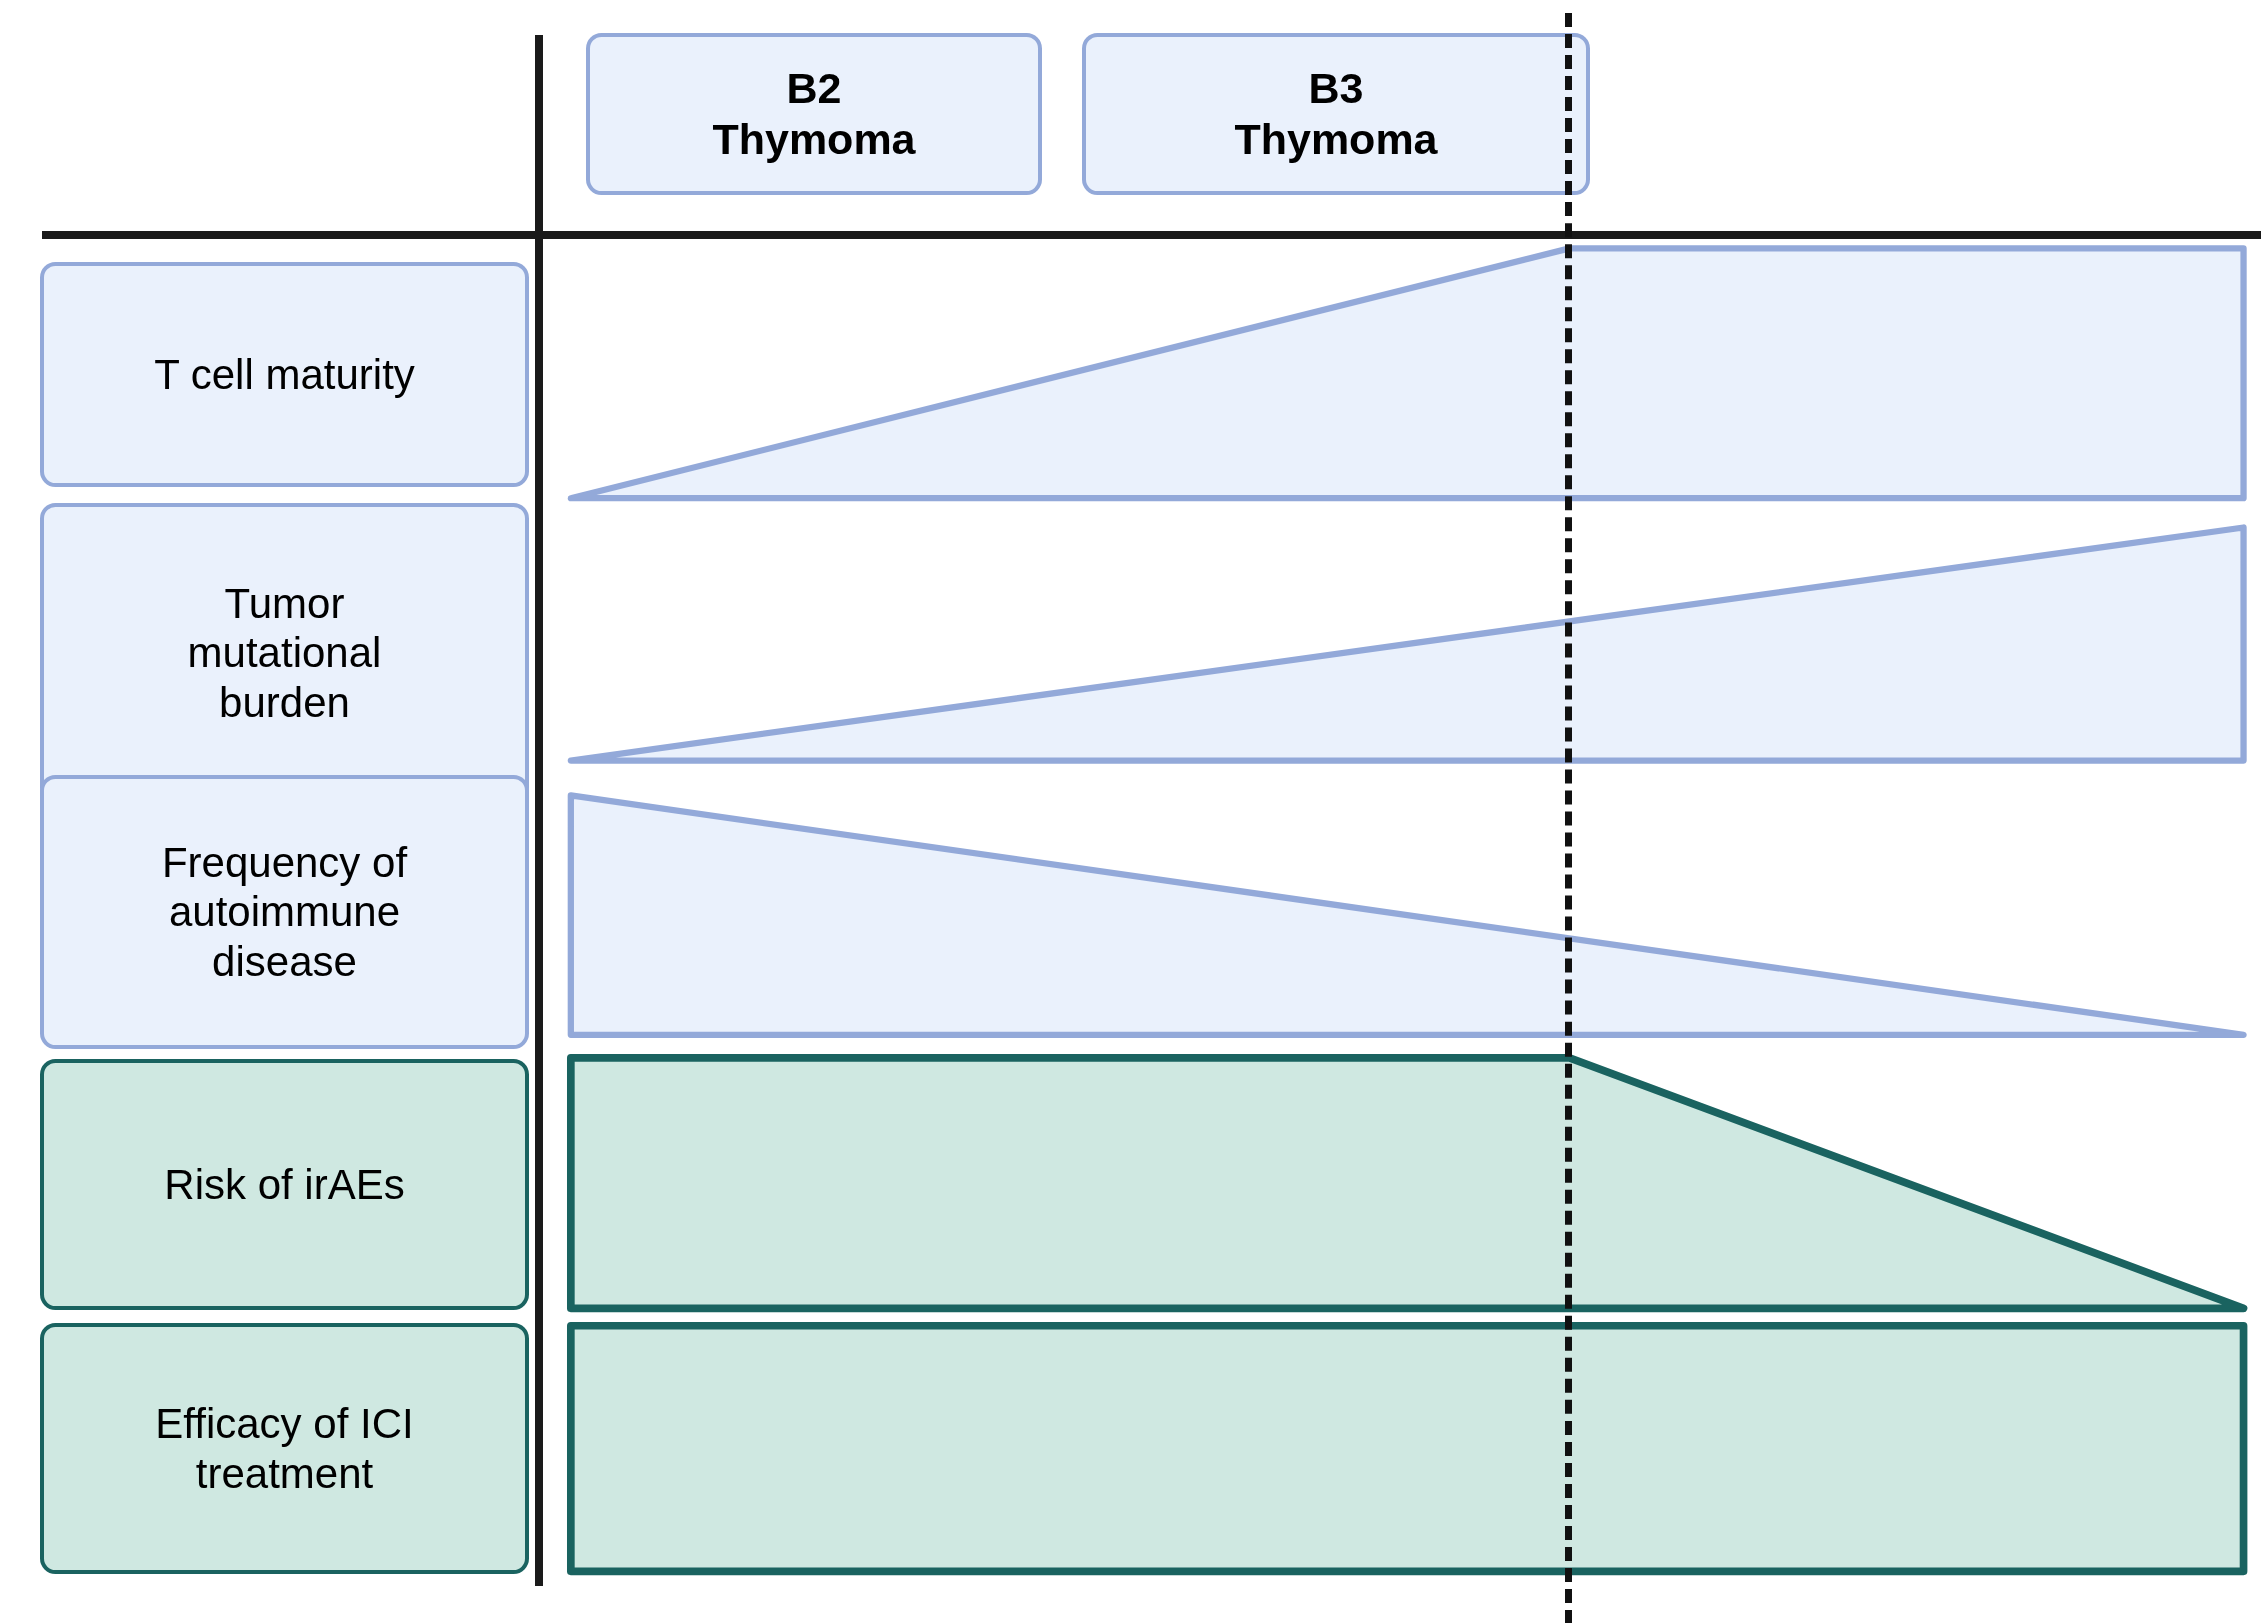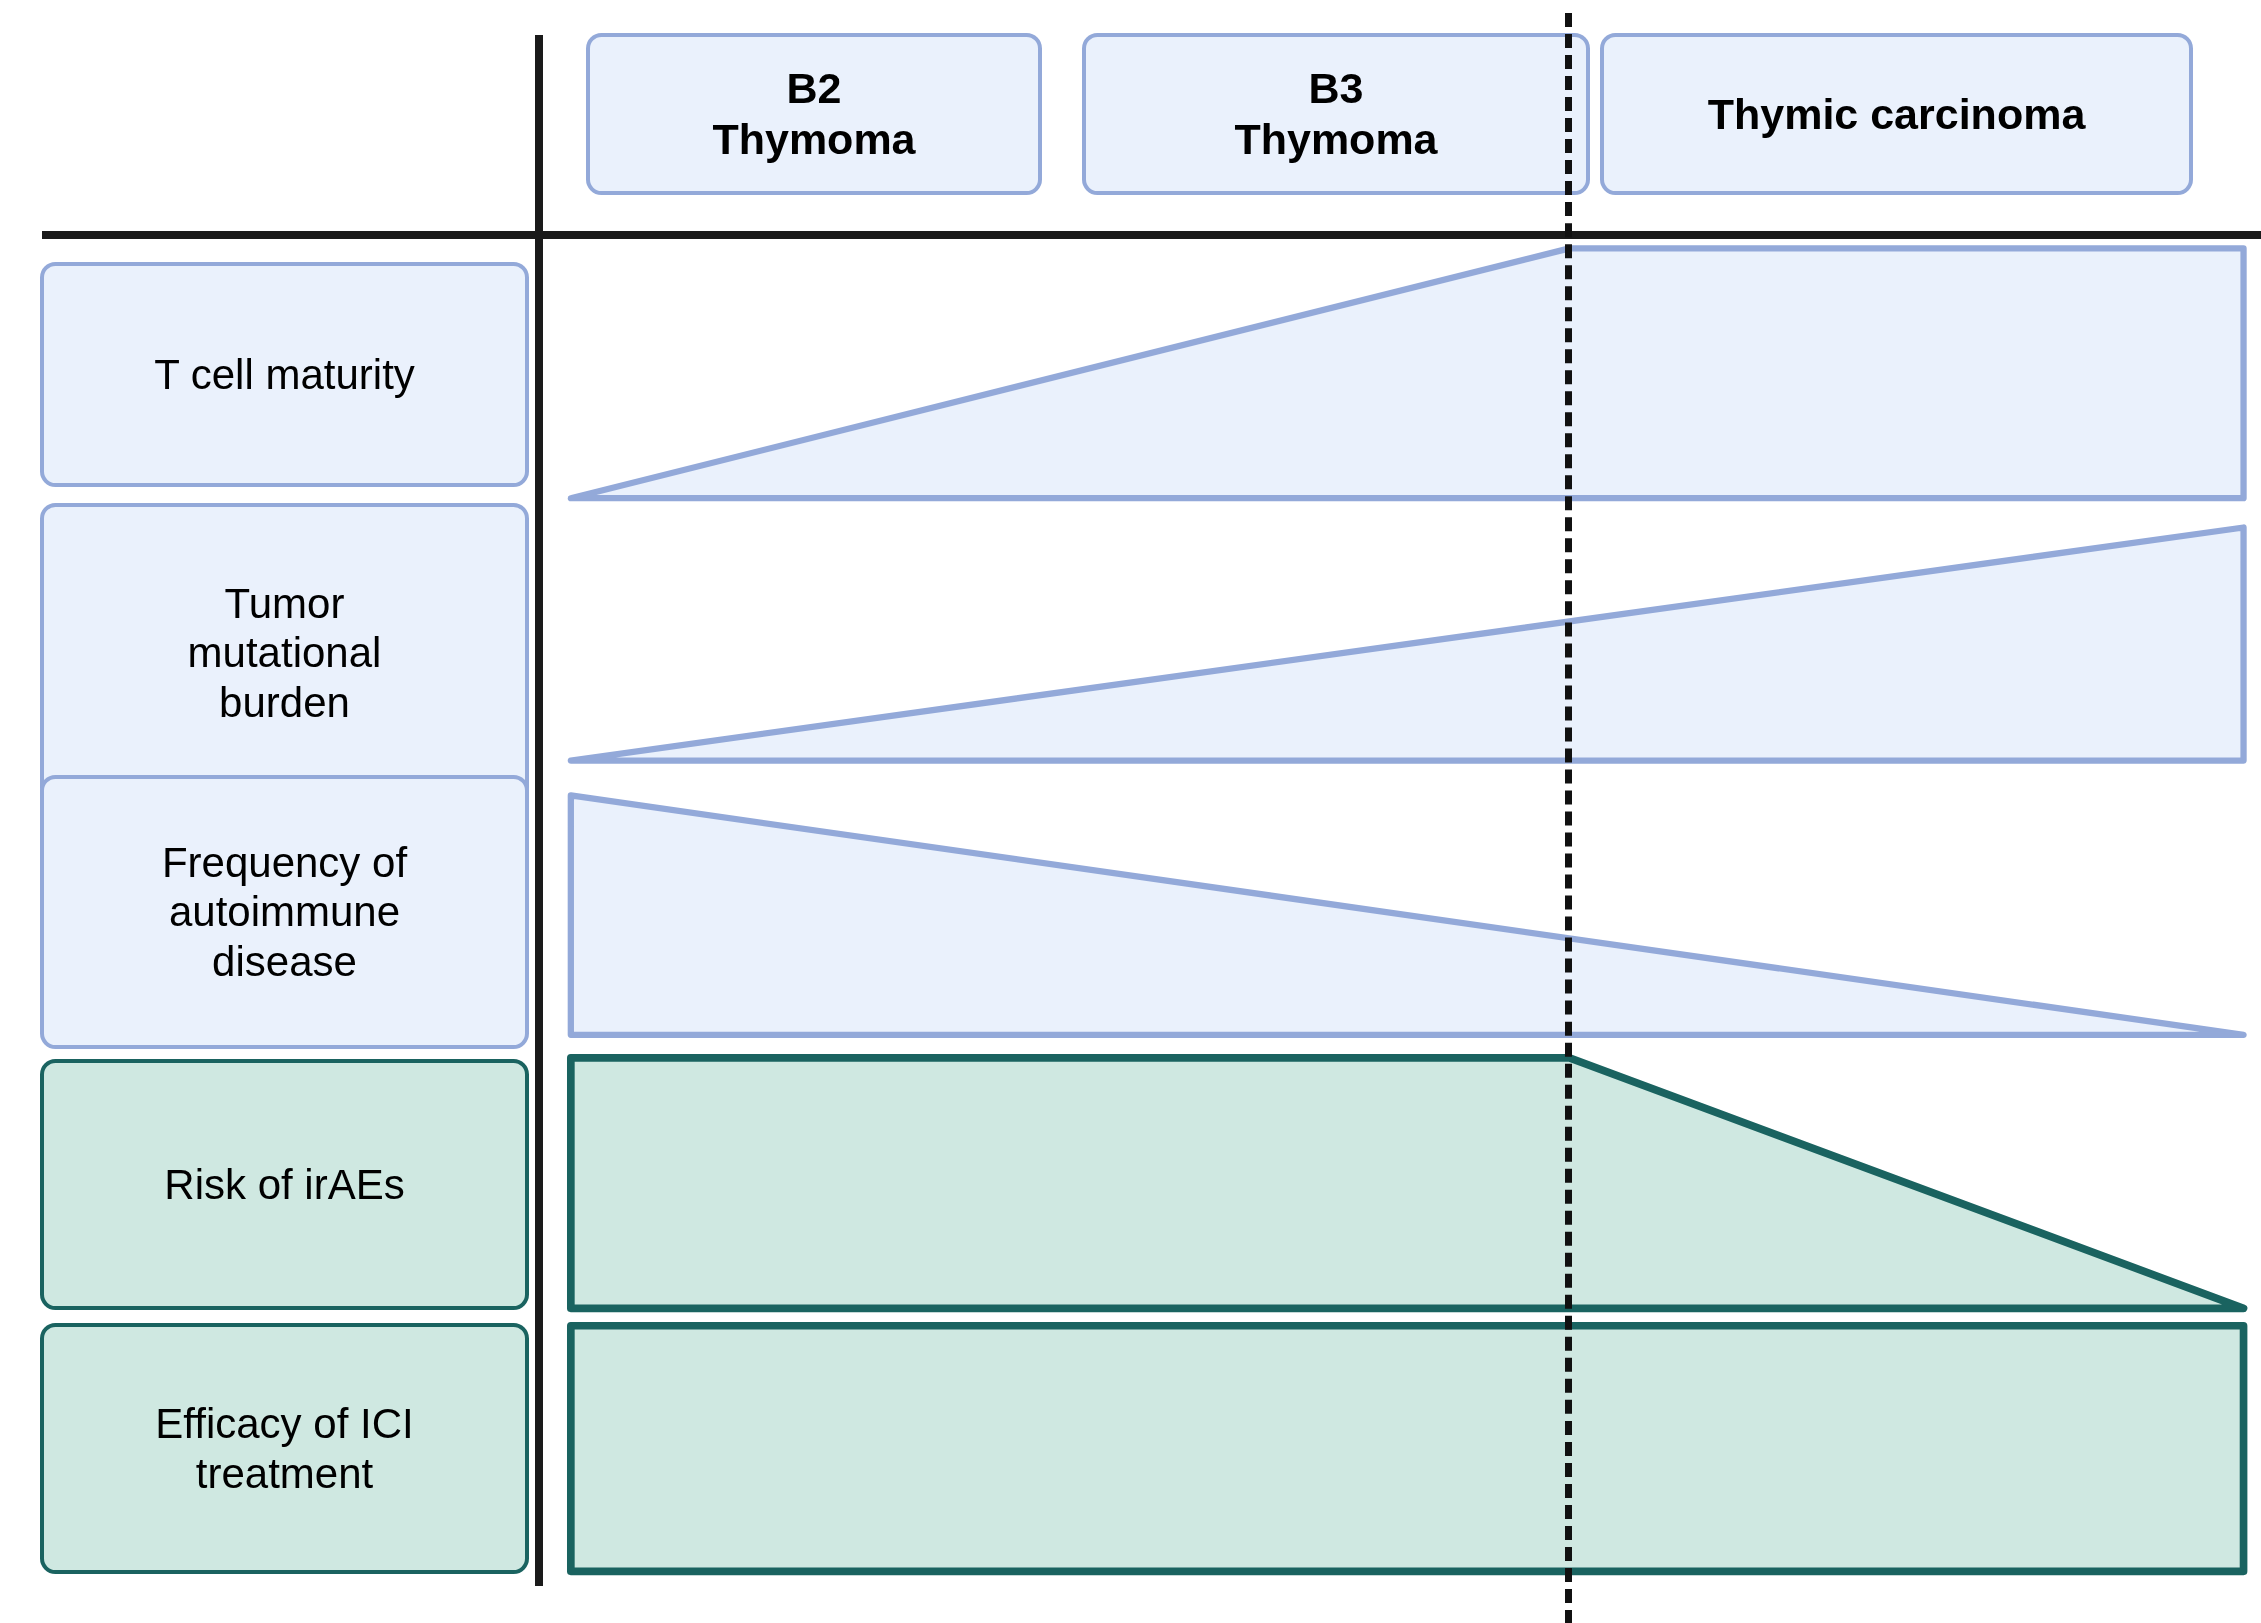--- a/index.html
+++ b/index.html
@@ -106,21 +106,20 @@
 
 <div id="figure">
 
   <div class="axis-vertical"></div>
   <div class="axis-horizontal"></div>
 
   <div class="box blue col-head" id="col-head-0">B2
 Thymoma</div>
   <div class="box blue col-head" id="col-head-1">B3
 Thymoma</div>
-  <div class="box blue col-head" id="col-head-2">Thymic carcinoma</div>
 
   <div class="box blue row-label" id="row-label-0">T cell maturity</div>
   <div class="box blue row-label" id="row-label-1">Tumor
 mutational
 burden</div>
   <div class="box green row-label" id="row-label-3">Risk of irAEs</div>
   <div class="box blue row-label" id="row-label-2">Frequency of
 autoimmune
 disease</div>
   <div class="box green row-label" id="row-label-4">Efficacy of ICI

